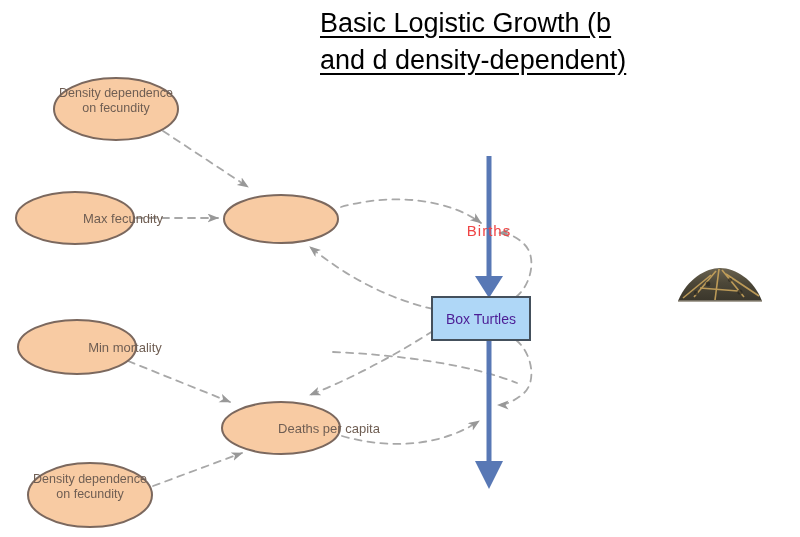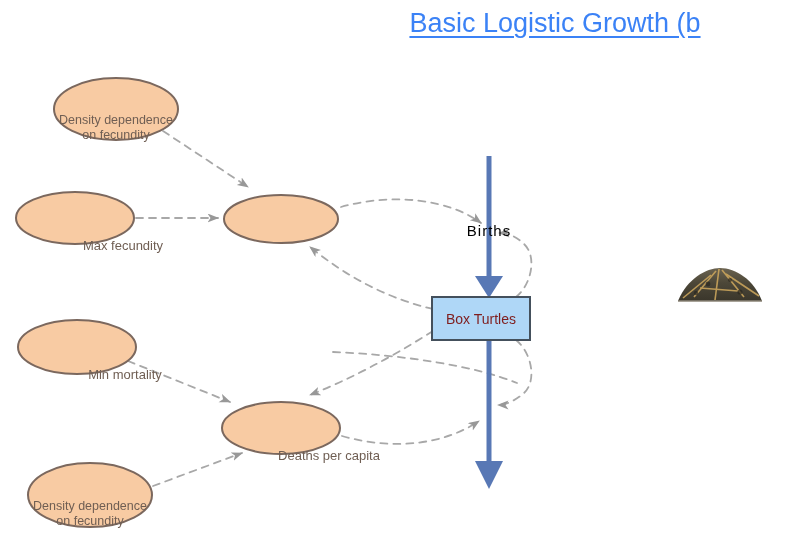--- a/index.html
+++ b/index.html
@@ -2,27 +2,27 @@
 <html><head>
 <meta charset="utf-8">
 <style>
   html,body{margin:0;padding:0;background:#ffffff;}
   #stage{
     position:relative;width:800px;height:537px;background:#ffffff;overflow:hidden;
     font-family:"Liberation Sans","DejaVu Sans",sans-serif;
   }
   #diagram-svg{position:absolute;left:0;top:0;}
   .lbl{position:absolute;text-align:center;line-height:1.22;color:#6f5e53;pointer-events:none;}
-  .node-lbl{font-size:12.5px;margin-top:27px;}
+  .node-lbl{font-size:12.5px;}
   .node-lbl.single{font-size:13px;white-space:nowrap;padding-left:48px;}
-  .stock-lbl{font-size:14px;color:#7f1d1d;white-space:nowrap;}
-  .flow-lbl{font-size:15px;color:#000000;letter-spacing:1px;white-space:nowrap;}
+  .stock-lbl{font-size:14px;color:#4c1d95;white-space:nowrap;}
+  .flow-lbl{font-size:15px;color:#ef4444;letter-spacing:1px;white-space:nowrap;}
   #title{
-    position:absolute;left:320px;top:5px;width:470px;text-align:center;
-    color:#3b82f6;font-size:27px;line-height:1.36;font-weight:500;
+    position:absolute;left:320px;top:5px;width:470px;
+    color:#000000;font-size:27px;line-height:1.36;font-weight:500;
   }
   #title .tline{text-decoration:underline;text-underline-offset:4px;}
 </style>
 </head>
 <body>
 
 <div id="stage">
 
   <svg id="diagram-svg" width="800" height="537" viewBox="0 0 800 537">
     <defs>
@@ -83,20 +83,21 @@
         <circle cx="52" cy="14" r="2.1"></circle>
         <circle cx="62" cy="26" r="2.6"></circle>
         <circle cx="18" cy="27" r="2.2"></circle>
       </g>
       <line x1="0" y1="35" x2="84" y2="35" stroke="#8b8577" stroke-width="1.5"></line>
     </g>
   </svg>
 
   <div id="title">
     <span class="tline">Basic Logistic Growth (b</span><br>
+    <span class="tline">and d density-dependent)</span>
   </div>
 
   <div class="lbl node-lbl" style="left:51px;top:86px;width:130px;">Density dependence on fecundity</div>
 
   <div class="lbl node-lbl single" style="left:15px;top:211px;width:120px;">Max fecundity</div>
 
 
   <div class="lbl node-lbl single" style="left:17px;top:340px;width:120px;">Min mortality</div>
 
   <div class="lbl node-lbl single" style="left:221px;top:421px;width:120px;">Deaths per capita</div>

